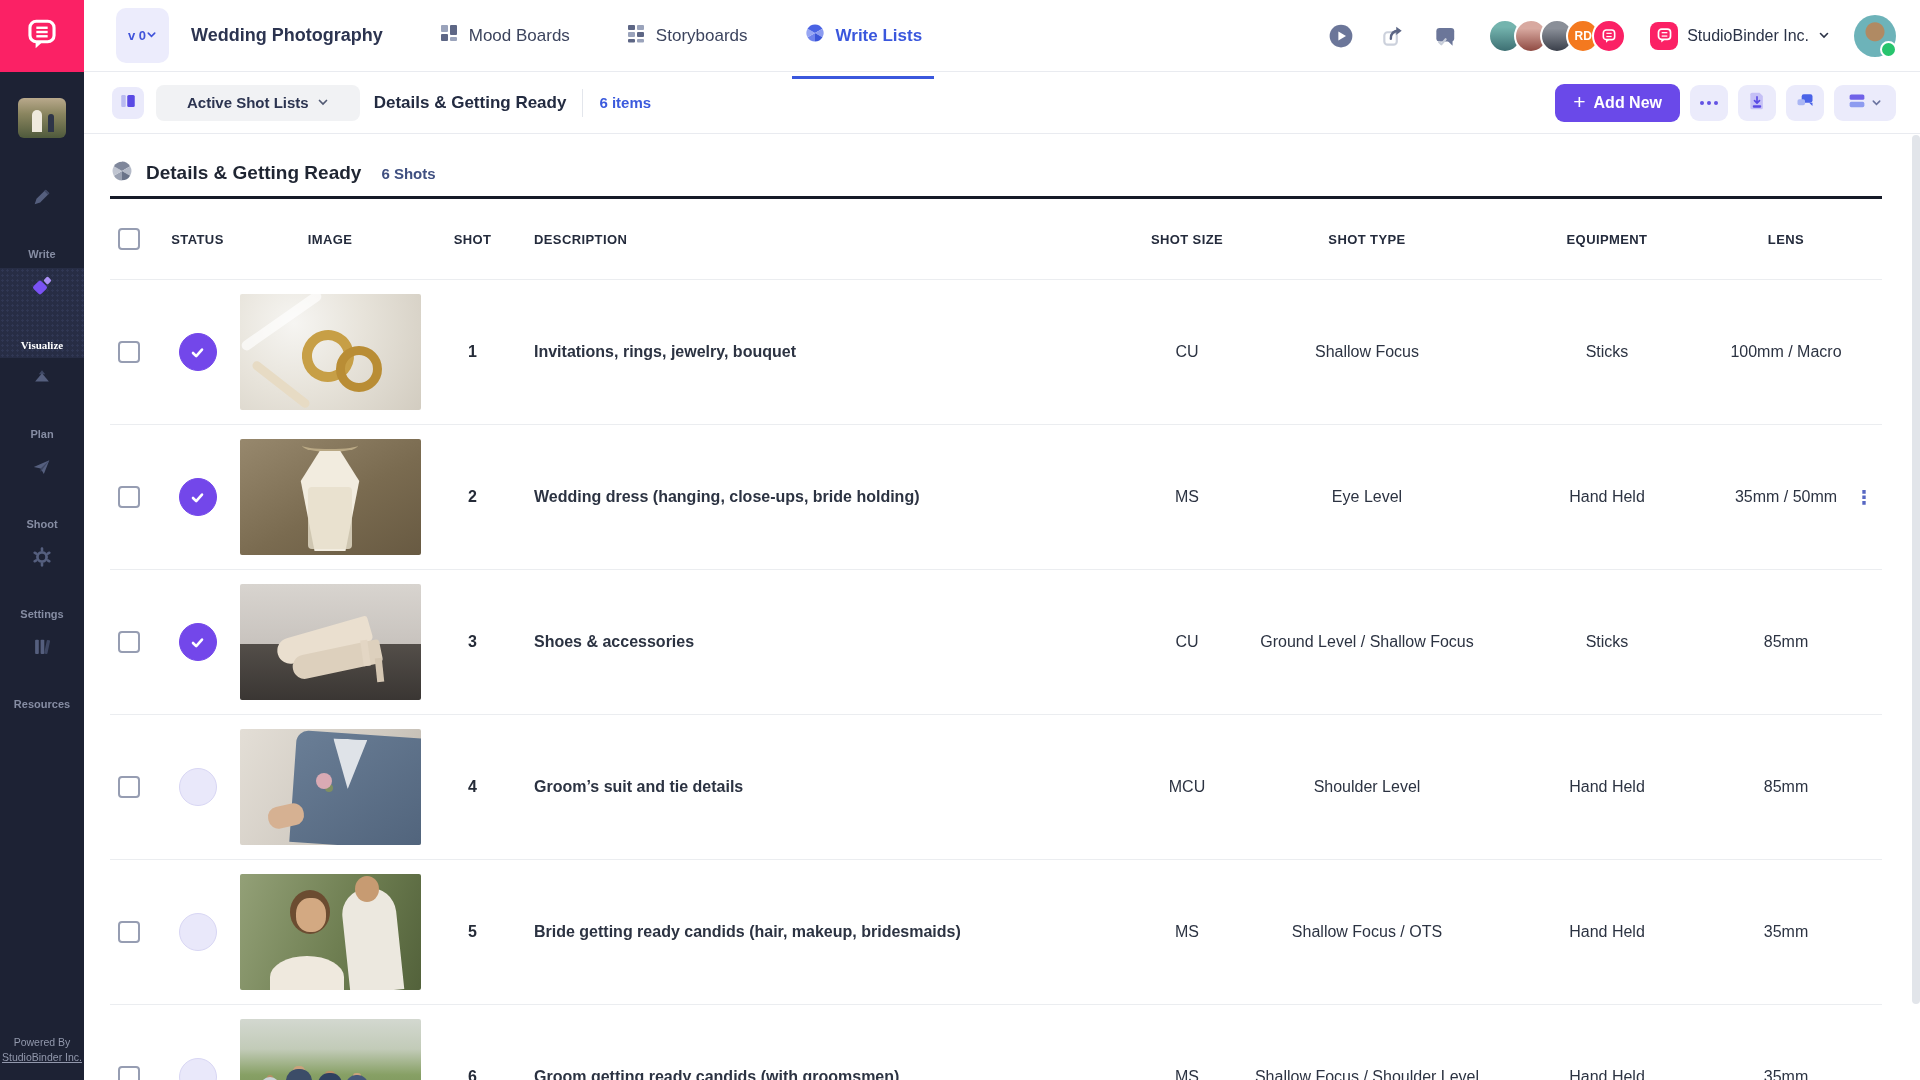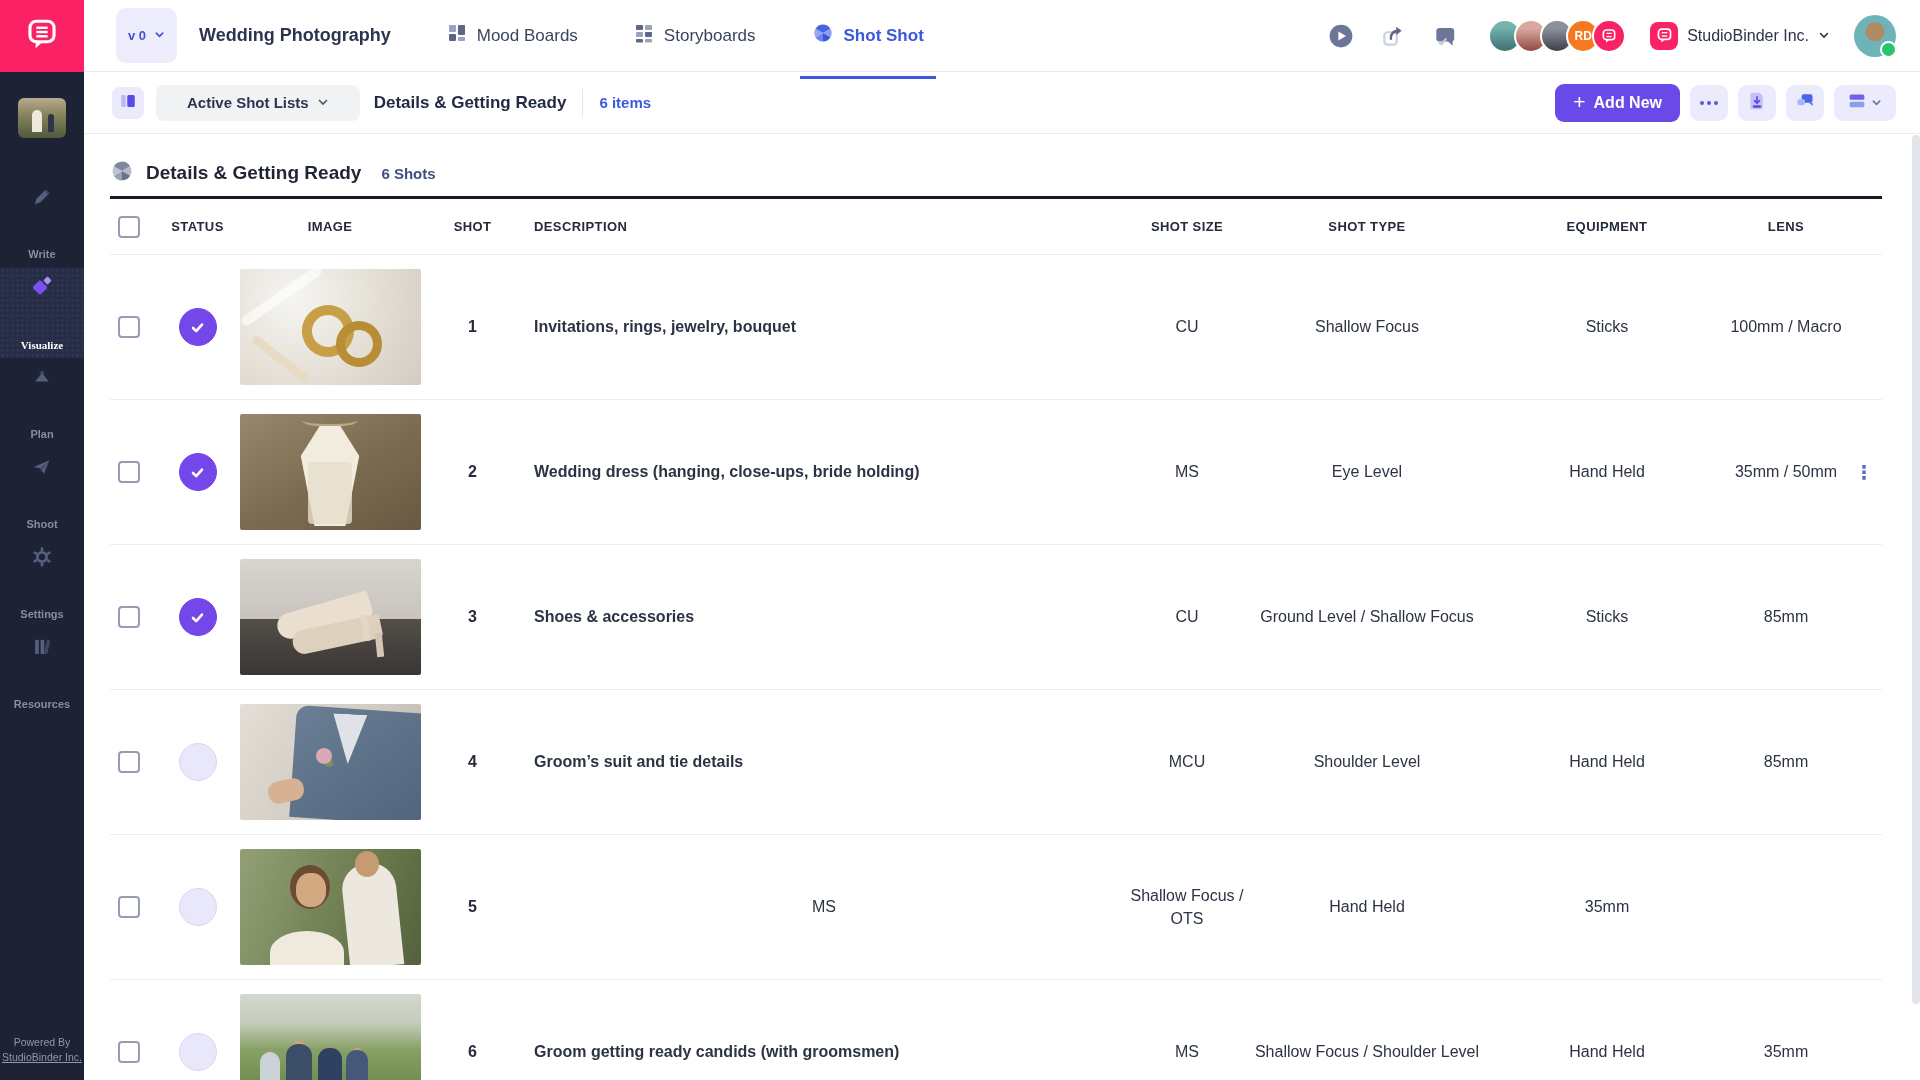--- a/index.html
+++ b/index.html
@@ -22,21 +22,21 @@
     background-image:radial-gradient(#303754 1px, transparent 1.2px); background-size:5px 5px;font-family:Liberation Serif, serif; }
   .nav-item.active .lbl { color:#ffffff; }
   .powered { margin-top:auto; margin-bottom:14px; text-align:center; font-size:10.5px; color:#9298ac; line-height:1.5; }
   .powered .u { display:block; text-decoration:underline; }
 
   
   .main { flex:1; display:flex; flex-direction:column; position:relative; }
 
   
   .topbar { height:72px; display:flex; align-items:center; padding:0 24px 0 32px; border-bottom:1px solid #e9ebf0; flex-shrink:0; }
-  .vchip { display:flex; align-items:center; gap:8px; background:#ececfc; color:#4053da; font-size:13px; font-weight:700;
+  .vchip { display:flex; align-items:center; gap:0; background:#ececfc; color:#4053da; font-size:13px; font-weight:700;
     padding:20px 12px; border-radius:10px; cursor:pointer; }
   .proj-title { font-size:18px; font-weight:600; color:#2c3450; margin-left:22px; white-space:nowrap; }
   .tabs { display:flex; margin-left:56px; gap:56px; height:87px; }
   .tab { display:flex; align-items:center; gap:10px; font-size:17px; font-weight:500; color:#3c445e; cursor:pointer; position:relative; }
   .tab.active { color:#3a57dd; font-weight:600; }
   .tab.active::after { content:""; position:absolute; left:-12px; right:-12px; bottom:0; height:3px; background:#3a57dd; }
   .top-right { margin-left:auto; display:flex; align-items:center;text-align:right; }
   .tb-icon { margin-left:26px; cursor:pointer; display:flex; }
   .avatars { display:flex; margin-left:30px; }
   .av { width:34px; height:34px; border-radius:50%; border:2px solid #fff; margin-left:-8px; flex-shrink:0;
@@ -74,21 +74,21 @@
   .dots i { width:4px; height:4px; border-radius:50%; background:#6352e3; }
 
   
   .content { flex:1; padding:0 38px 0 26px; overflow:hidden; }
   .section-head { display:flex; align-items:center; gap:12px; padding-top:22px; height:56px; }
   .section-title { font-size:19px; font-weight:700; color:#1f2532; }
   .shots-count { font-size:15px; font-weight:600; color:#3f4f80; margin-left:8px; }
   .thick-line { border-bottom:3px solid #151a28; margin-top:6px; }
 
   .grid { display:grid; grid-template-columns:50px 75px 190px 95px 1fr 118px 242px 238px 120px 36px; align-items:center; }
-  .thead { height:56px; }
+  .thead { height:81px; }
   .h { font-size:13px; font-weight:700; color:#242b3c; letter-spacing:.4px; justify-self:center; white-space:nowrap; }
   .h.left { justify-self:start; padding-left:14px; }
   .checkbox { width:22px; height:22px; border:2px solid #969db2; border-radius:4px; background:#fff; cursor:pointer; justify-self:start; margin-left:8px; }
 
   .trow { height:145px; border-bottom:1px solid #ebedf0; }
   .thead { border-bottom:1px solid #ebedf0; }
   .status-circle { width:38px; height:38px; border-radius:50%; background:#e9e8fa; border:1.5px solid #d8d6f4;
     display:flex; align-items:center; justify-content:center; justify-self:center; cursor:pointer; }
   .status-circle svg { display:none; }
   .status-circle.checked { background:#7347ea; border-color:#7347ea; }
@@ -250,21 +250,21 @@
           <span><svg width="22" height="22" viewBox="0 0 24 24">
                 <g>
                   <path d="M12 2.6 A9.4 9.4 0 0 1 20.1 7.3 L12 12 Z" fill="#4a63e4"></path>
                   <path d="M12 2.6 A9.4 9.4 0 0 1 20.1 7.3 L12 12 Z" fill="#8b9bf0" transform="rotate(60 12 12)"></path>
                   <path d="M12 2.6 A9.4 9.4 0 0 1 20.1 7.3 L12 12 Z" fill="#3b55d8" transform="rotate(120 12 12)"></path>
                   <path d="M12 2.6 A9.4 9.4 0 0 1 20.1 7.3 L12 12 Z" fill="#6f83ec" transform="rotate(180 12 12)"></path>
                   <path d="M12 2.6 A9.4 9.4 0 0 1 20.1 7.3 L12 12 Z" fill="#97a6f3" transform="rotate(240 12 12)"></path>
                   <path d="M12 2.6 A9.4 9.4 0 0 1 20.1 7.3 L12 12 Z" fill="#4a63e4" transform="rotate(300 12 12)"></path>
                 </g>
               </svg></span>
-          <span>Shot Shot</span>
+          <span>Write Lists</span>
         </div>
       </div>
       <div class="top-right">
         <span class="tb-icon">
             <svg width="26" height="26" viewBox="0 0 24 24">
               <circle cx="12" cy="12" r="10.5" fill="#6b7699"></circle>
               <path d="M9.6 7.8 L16.6 12 L9.6 16.2 Z" fill="#fff"></path>
             </svg>
           </span>
         <span class="tb-icon">
@@ -483,20 +483,21 @@
       <div class="grid trow">
         <span class="checkbox"></span>
         <span class="status-circle"></span>
         <div class="photo photo-5">
             <i class="e2"></i>
             <i class="e1"></i>
             <i class="e3"></i>
             <i class="e4"></i>
           </div>
         <span class="cell shotno">5</span>
+        <span class="cell desc">Bride getting ready candids (hair, makeup, bridesmaids)</span>
         <span class="cell">MS</span>
         <span class="cell">Shallow Focus / OTS</span>
         <span class="cell">Hand Held</span>
         <span class="cell">35mm</span>
         <span class="kebab">⋮</span>
       </div>
 
       <div class="grid trow">
         <span class="checkbox"></span>
         <span class="status-circle"></span>

